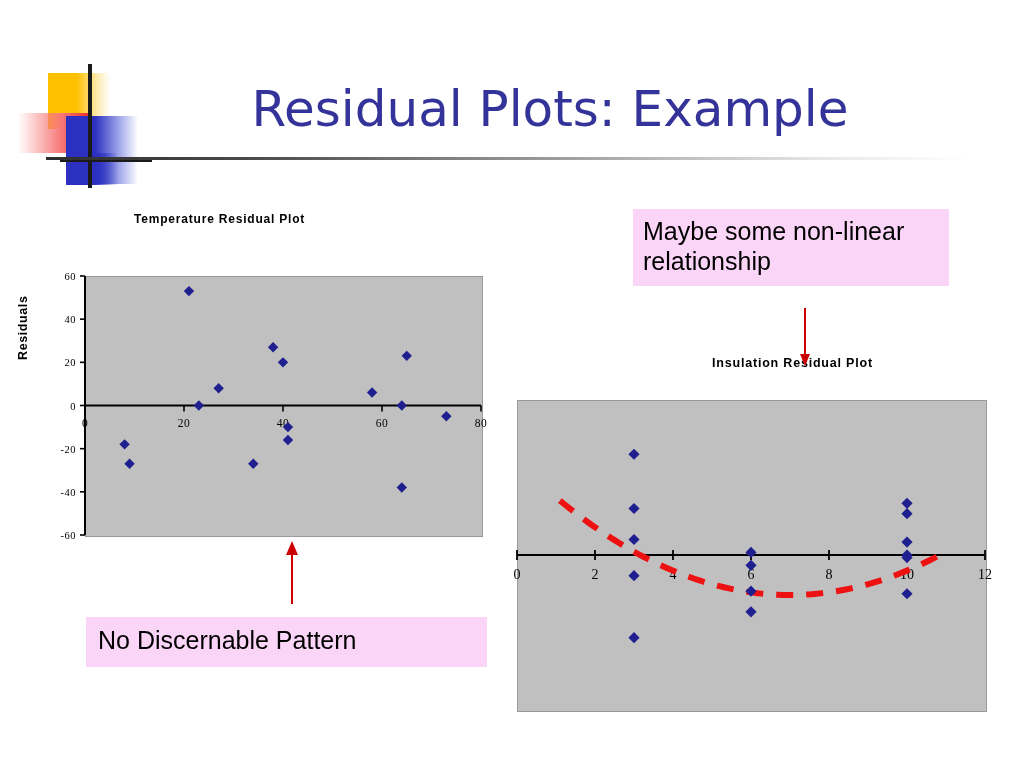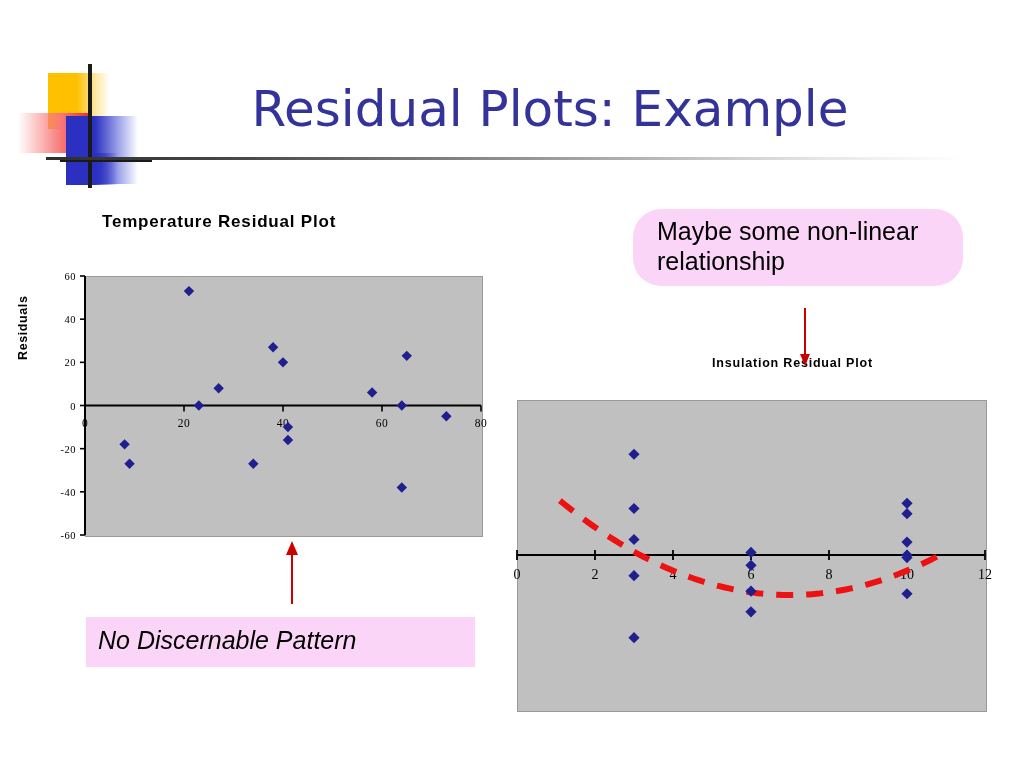--- a/index.html
+++ b/index.html
@@ -113,23 +113,23 @@
     letter-spacing: 0.8px;
   }
   .plot-area {
     position: absolute;
     background: #c0c0c0;
     border: 1px solid #9a9a9a;
   }
 
   
   #left-chart-title {
-    left: 102px;
+    left: 134px;
     top: 212px;
-    font-size: 17px;
+    font-size: 12px;
   }
   #left-plot {
     left: 85px;
     top: 276px;
     width: 396px;
     height: 259px;
   }
   .ylabel-residuals {
     position: absolute;
     left: 16px;
@@ -162,32 +162,30 @@
     position: absolute;
     background: #FBD5F7;
     color: #000000;
     font-family: "Liberation Sans", sans-serif;
     line-height: 1.18;
   }
   #callout-nonlinear {
     left: 633px;
     top: 209px;
     width: 296px;
-    padding: 8px 10px 10px 24px;
+    padding: 8px 10px 10px 10px;
     font-size: 25px;
-    border-radius: 28px;
   }
   #callout-nopattern {
     left: 86px;
     top: 617px;
     width: 377px;
-    padding: 9px 0 11px 12px;
+    padding: 9px 12px 11px 12px;
     font-size: 25px;
     white-space: nowrap;
-    font-style: italic;
   }
 
   
   .arrow-svg {
     position: absolute;
     overflow: visible;
   }
 </style>
 </head>
 <body>

